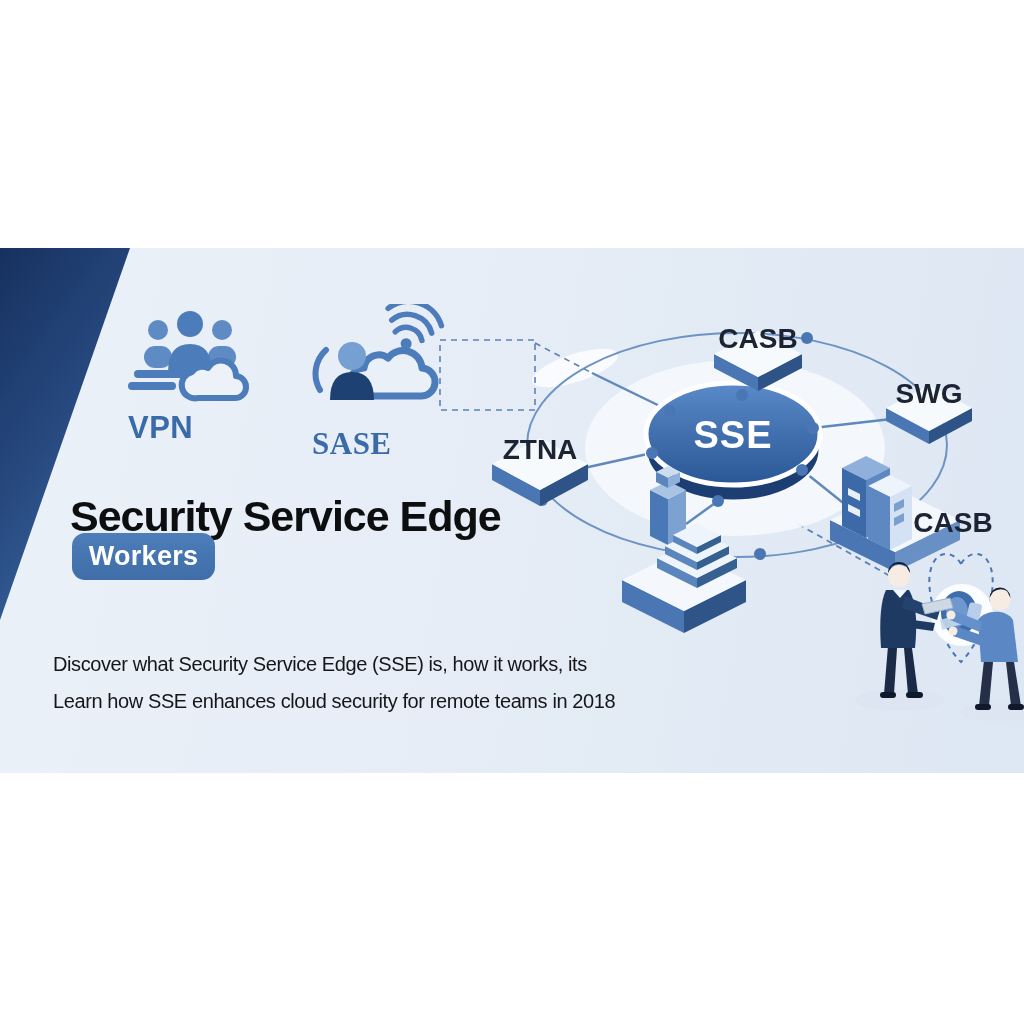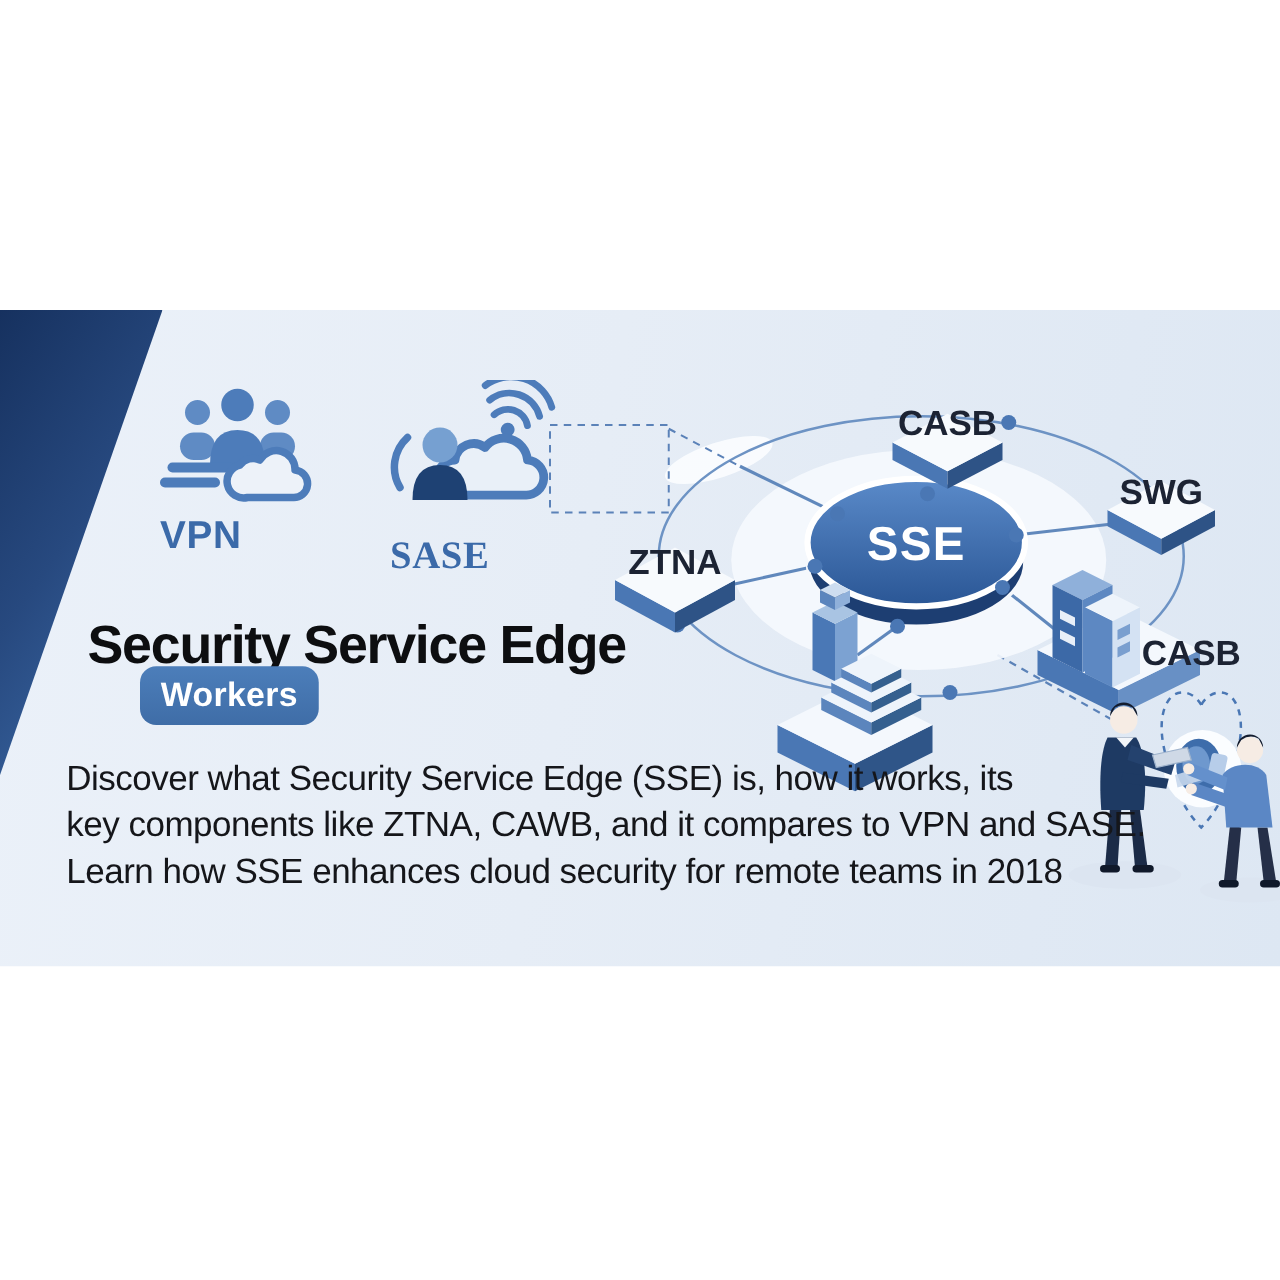--- a/index.html
+++ b/index.html
@@ -14,23 +14,23 @@
          background:linear-gradient(125deg,#16315f 0%,#27497f 45%,#4273b2 100%);
          -webkit-clip-path:polygon(0 0,130px 0,0 372px);clip-path:polygon(0 0,130px 0,0 372px);z-index:3;}
   .diagram-svg{position:absolute;left:0;top:0;width:1024px;height:525px;z-index:1;}
   .icon-svg{position:absolute;z-index:2;}
   .icon-label{position:absolute;z-index:2;font-weight:bold;
               color:#3b6aa9;font-size:31px;letter-spacing:.5px;}
   .title{position:absolute;left:70px;top:244px;z-index:2;font-size:43px;font-weight:bold;
          color:#0d0e10;letter-spacing:-1px;white-space:nowrap;}
   .badge{position:absolute;left:72px;top:285px;width:143px;height:47px;z-index:2;
          background:linear-gradient(180deg,#4c7eba 0%,#3f6da7 100%);border-radius:13px;
-         display:flex;align-items:center;justify-content:center;border:none;cursor:pointer;margin-left:40px;}
+         display:flex;align-items:center;justify-content:center;border:none;cursor:pointer;}
   .badge span{color:#ffffff;font-size:27px;font-weight:bold;letter-spacing:.3px;}
-  .desc{position:absolute;left:53px;top:356px;z-index:2;color:#15161a;font-size:28px;
+  .desc{position:absolute;left:53px;top:398px;z-index:2;color:#15161a;font-size:20px;
         line-height:37px;letter-spacing:-.4px;}
   .desc div{white-space:nowrap;}
   svg text{font-family:"Liberation Sans", sans-serif;}
 </style>
 </head>
 <body>
 
 <div class="stage">
   <div class="band top"></div>
   <div class="band bottom"></div>
@@ -214,17 +214,16 @@
     <div class="icon-label" style="left:312px;top:178px;width:134px;font-family:Liberation Serif, serif;">SASE</div>
 
     <div class="title">Security Service Edge</div>
 
     <button class="badge">
       <span>Workers</span>
     </button>
 
     <div class="desc">
       <div>Discover what Security Service Edge (SSE) is, how it works, its</div>
-      <div>key components like ZTNA, CAWB, and it compares to VPN and SASE.</div>
       <div>Learn how SSE enhances cloud security for remote teams in 2018</div>
     </div>
   </div>
 </div>
 
 </body></html>

